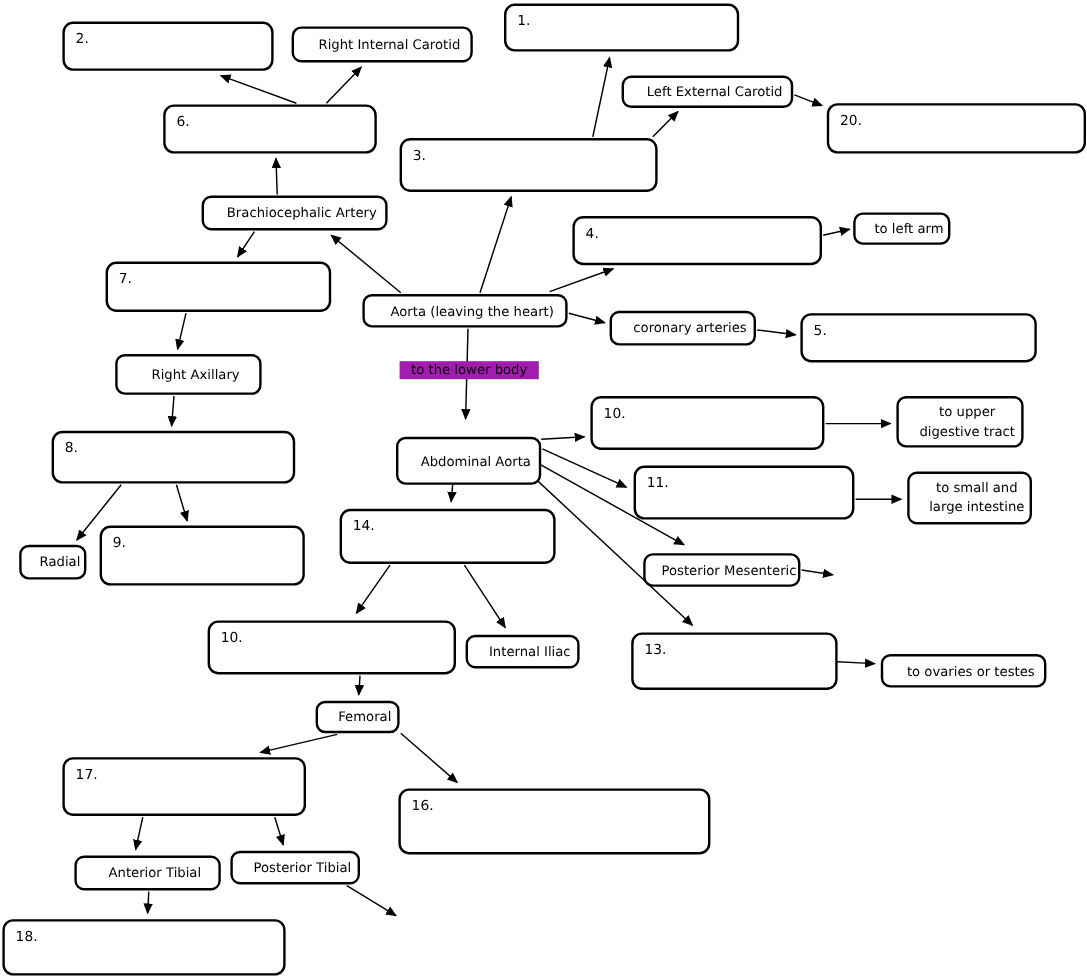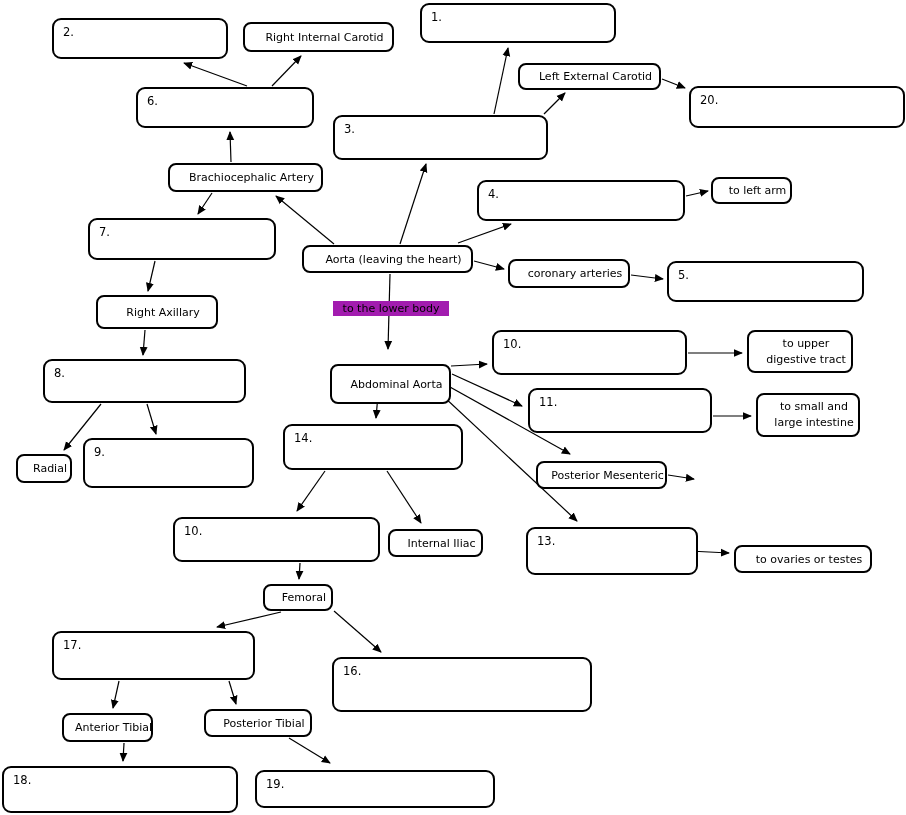--- a/index.html
+++ b/index.html
@@ -85,37 +85,36 @@
   <div class="box blank" style="left:43px;top:359px;width:203px;height:44px"><span>8.</span></div>
   <div class="box blank" style="left:83px;top:438px;width:171px;height:50px"><span>9.</span></div>
   <div class="box blank" style="left:492px;top:330px;width:195px;height:45px"><span>10.</span></div>
   <div class="box blank" style="left:528px;top:388px;width:184px;height:45px"><span>11.</span></div>
   <div class="box blank" style="left:526px;top:527px;width:172px;height:48px"><span>13.</span></div>
   <div class="box blank" style="left:283px;top:424px;width:180px;height:46px"><span>14.</span></div>
   <div class="box blank" style="left:173px;top:517px;width:207px;height:45px"><span>10.</span></div>
   <div class="box blank" style="left:332px;top:657px;width:260px;height:55px"><span>16.</span></div>
   <div class="box blank" style="left:52px;top:631px;width:203px;height:49px"><span>17.</span></div>
   <div class="box blank" style="left:2px;top:766px;width:236px;height:47px"><span>18.</span></div>
-  <div class="box blank" style="left:255px;top:770px;width:240px;height:38px"><span>19.</span></div>
   <div class="box blank" style="left:689px;top:86px;width:216px;height:42px"><span>20.</span></div>
 
   <div class="box label" style="left:243px;top:22px;width:151px;height:30px">Right Internal Carotid</div>
   <div class="box label" style="left:518px;top:63px;width:143px;height:27px">Left External Carotid</div>
   <div class="box label" style="left:168px;top:163px;width:155px;height:29px">Brachiocephalic Artery</div>
   <div class="box label" style="left:711px;top:177px;width:81px;height:27px">to left arm</div>
   <div class="box label" style="left:508px;top:259px;width:122px;height:29px">coronary arteries</div>
   <div class="box label" style="left:302px;top:245px;width:171px;height:28px">Aorta (leaving the heart)</div>
   <div class="box label" style="left:96px;top:295px;width:122px;height:34px">Right Axillary</div>
   <div class="free-text" style="left:333px;top:301px;width:110px;">to the lower body</div>
   <div class="box label" style="left:330px;top:364px;width:121px;height:40px">Abdominal Aorta</div>
   <div class="box label wrap" style="left:747px;top:330px;width:106px;height:43px">to upper
 digestive tract</div>
   <div class="box label wrap" style="left:756px;top:393px;width:104px;height:44px">to small and
 large intestine</div>
   <div class="box label" style="left:16px;top:454px;width:56px;height:29px">Radial</div>
   <div class="box label" style="left:536px;top:461px;width:131px;height:28px">Posterior Mesenteric</div>
   <div class="box label" style="left:388px;top:529px;width:95px;height:28px">Internal Iliac</div>
   <div class="box label" style="left:734px;top:545px;width:138px;height:28px">to ovaries or testes</div>
   <div class="box label" style="left:263px;top:584px;width:70px;height:27px">Femoral</div>
-  <div class="box label" style="left:62px;top:713px;width:91px;height:29px">Anterior Tibial</div>
-  <div class="box label" style="left:204px;top:709px;width:108px;height:28px">Posterior Tibial</div>
+  <div class="box label" style="left:62px;top:713px;width:122px;height:29px">Anterior Tibial</div>
+  <div class="box label" style="left:192px;top:709px;width:108px;height:28px">Posterior Tibial</div>
 
 </div>
 
 </body></html>

